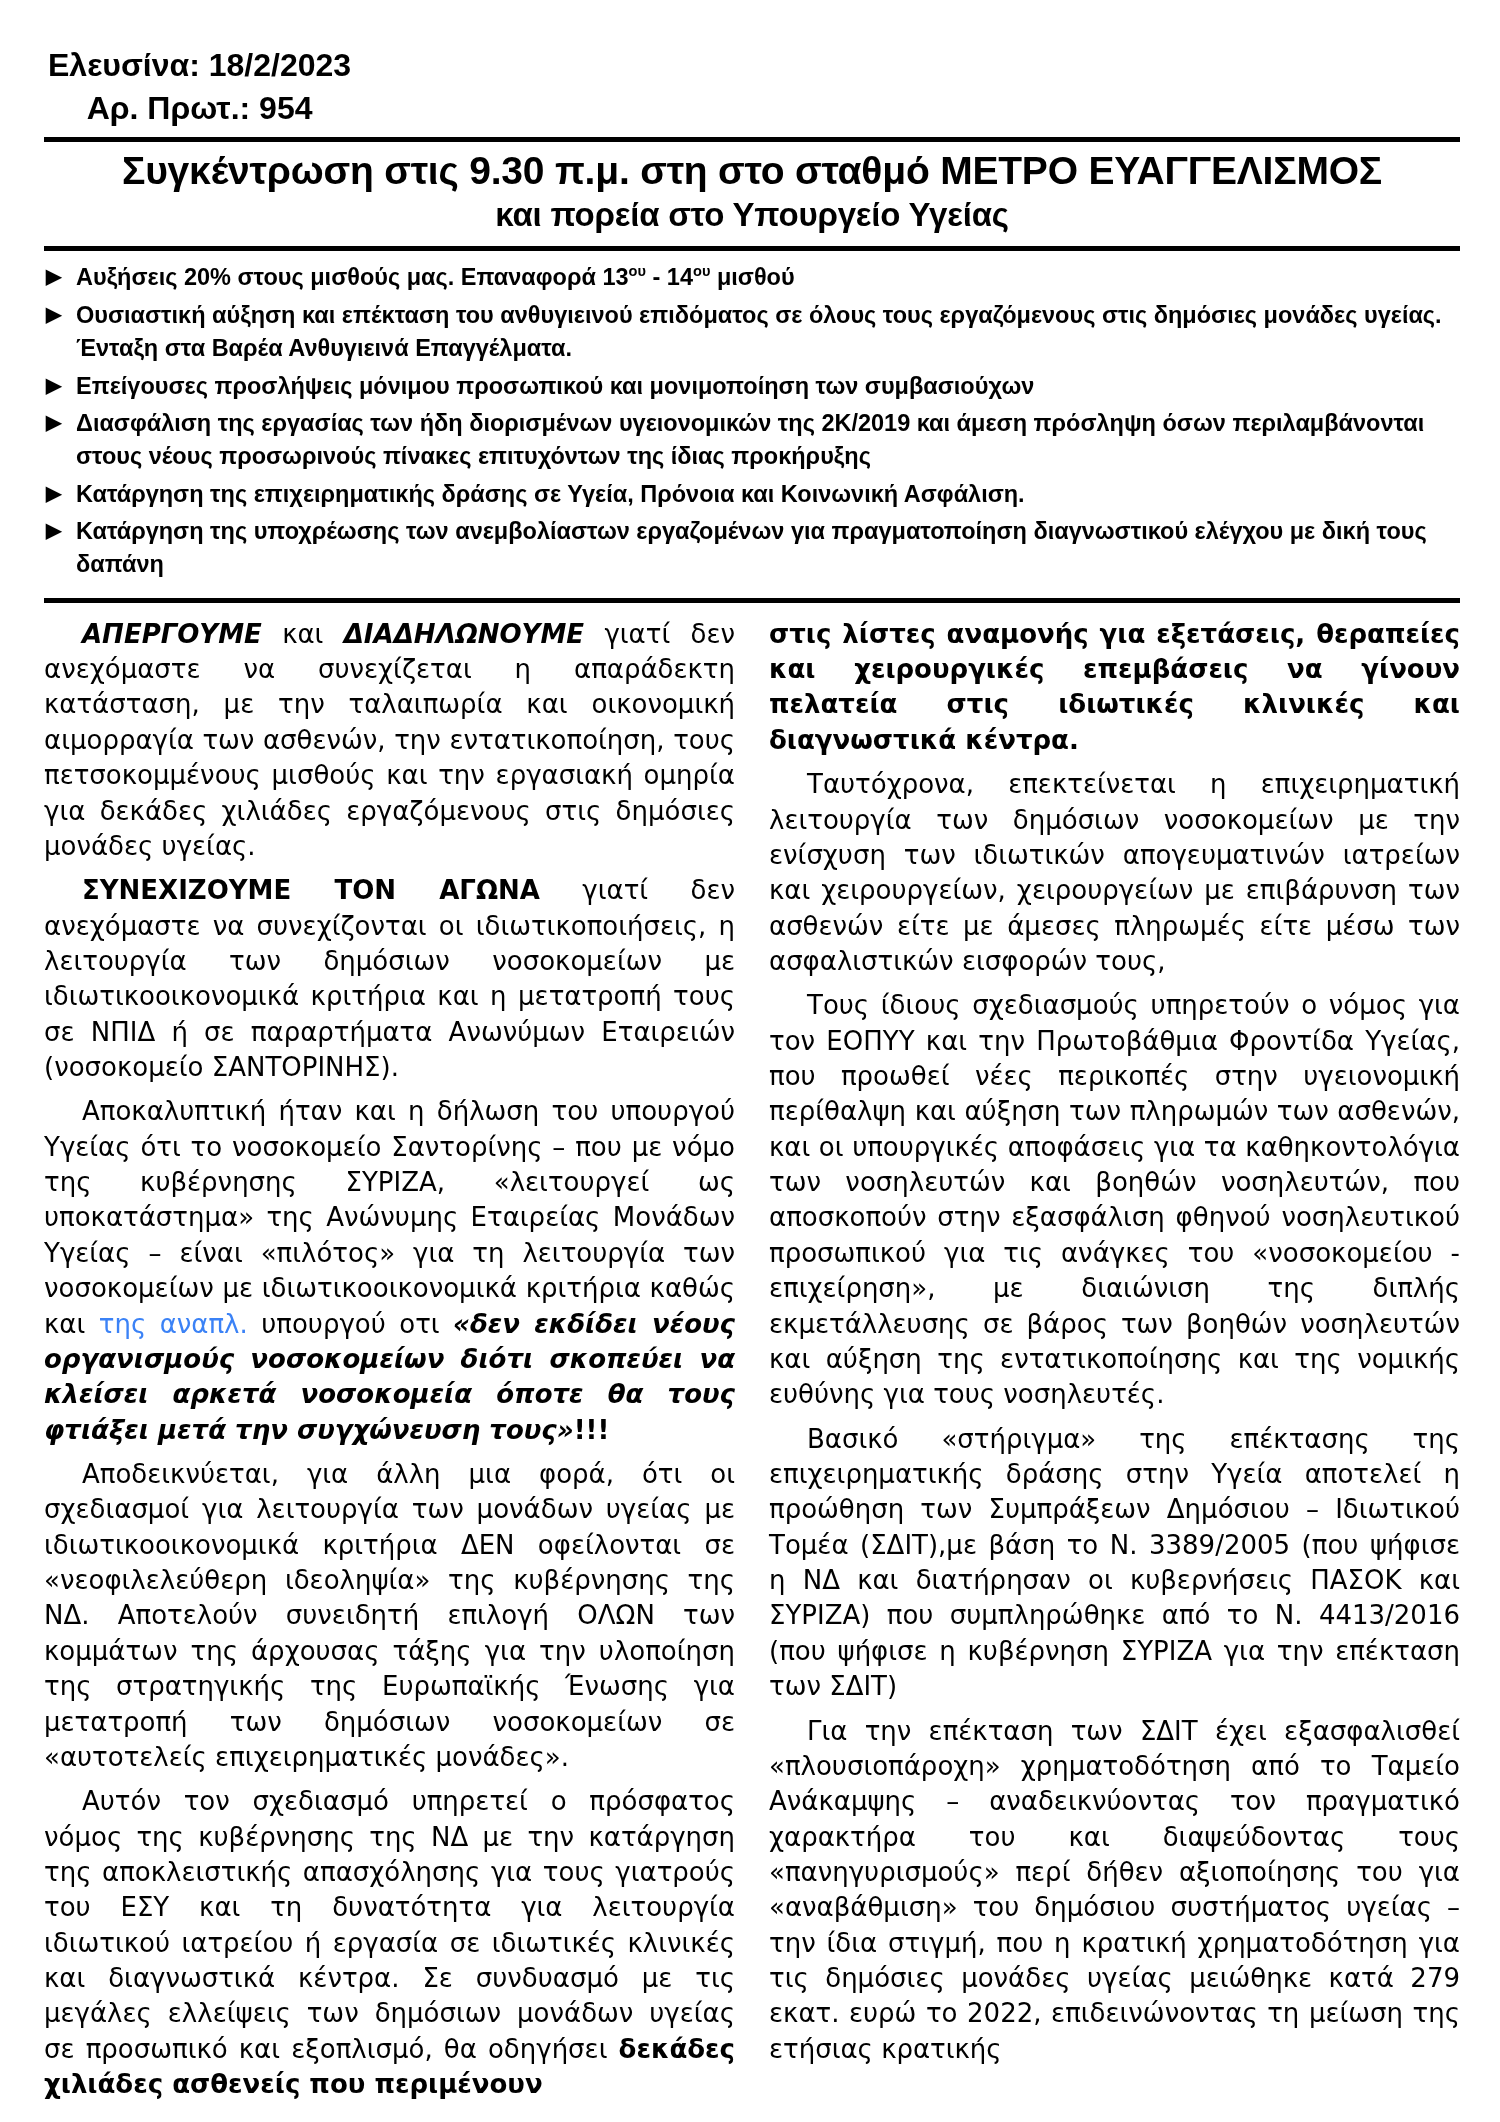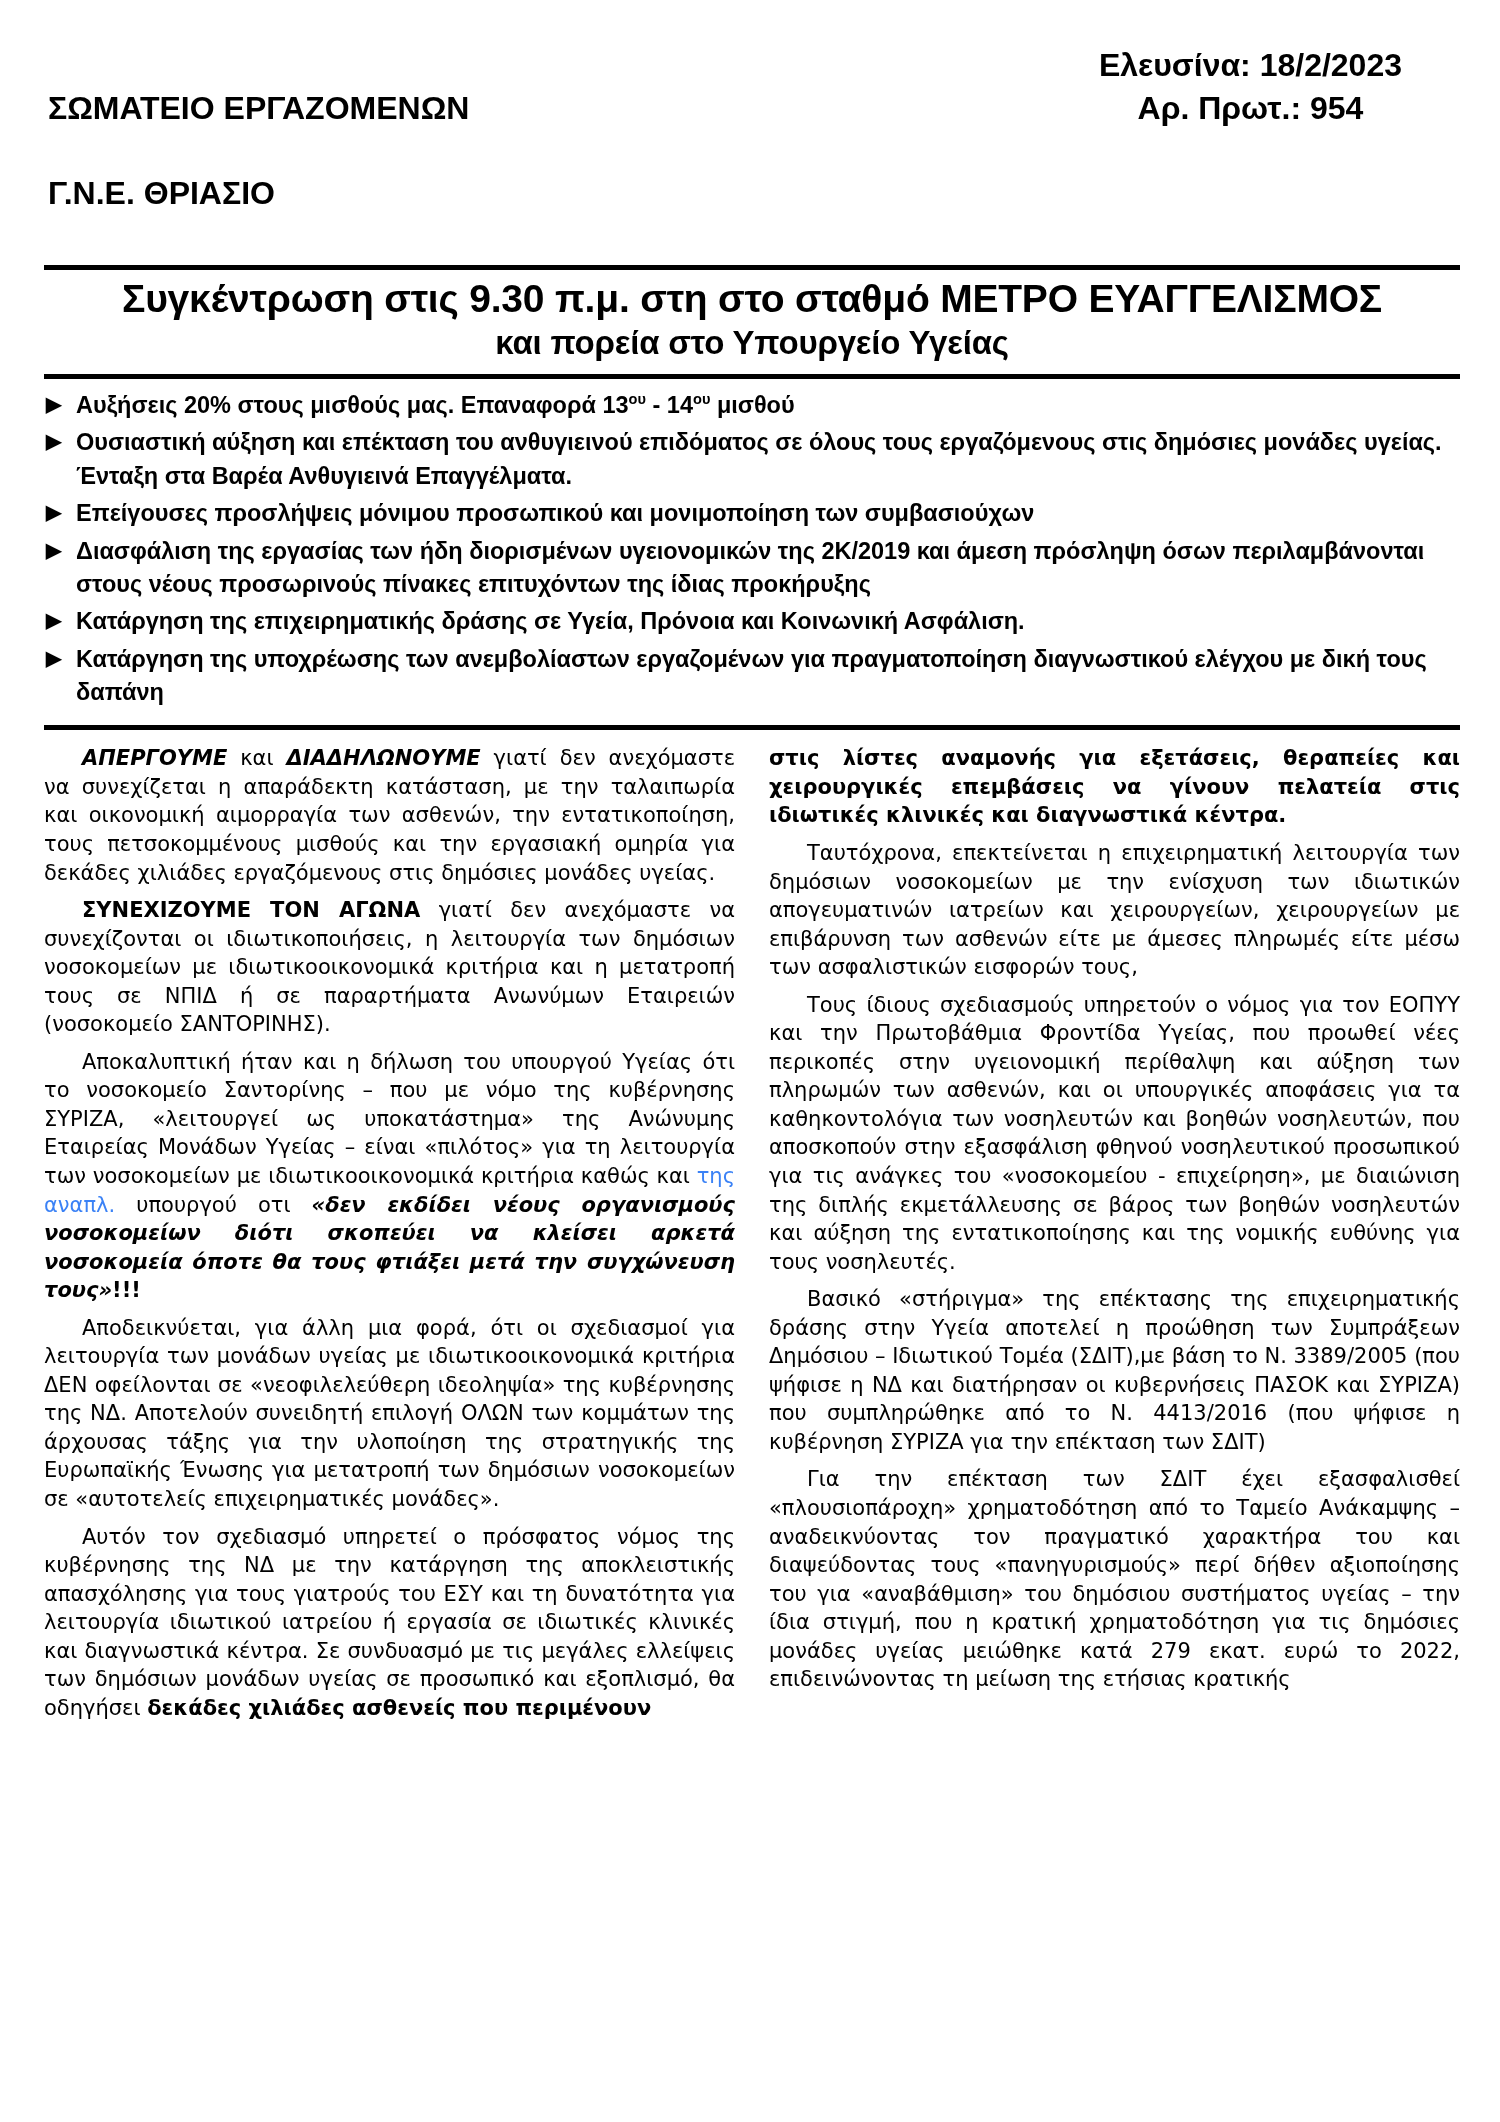--- a/index.html
+++ b/index.html
@@ -107,21 +107,21 @@
     vertical-align: super;
     text-align: center;
   }
 
   
   .columns {
     display: flex;
     gap: 34px;
     margin-top: 14px;
     font-family: "DejaVu Sans", sans-serif;
-    font-size: 21px;
+    font-size: 26px;
     line-height: 1.36;
     text-align: justify;
   }
   .col {
     flex: 1 1 0;
     width: 50%;
   }
   .col p {
     margin: 0 0 9px 0;
     text-indent: 38px;
@@ -131,24 +131,20 @@
   .b  { font-weight: bold; margin-top: 12px; }
   .bi { font-weight: bold; font-style: italic; }
   .gray { color: #3b82f6; }
 </style>
 </head>
 <body>
 
 <div class="page">
 
   <div class="masthead">
-    <div class="org-block">
-      <div>ΣΩΜΑΤΕΙΟ ΕΡΓΑΖΟΜΕΝΩΝ</div>
-      <div>Γ.Ν.Ε. ΘΡΙΑΣΙΟ</div>
-    </div>
     <div class="meta-block">
       <span class="meta-line">Ελευσίνα: 18/2/2023</span>
       <span class="meta-line">Αρ. Πρωτ.: 954</span>
     </div>
   </div>
 
   <hr class="rule">
 
   <div class="title-block">
     <div class="title-line-2">Συγκέντρωση στις 9.30 π.μ. στη στο σταθμό ΜΕΤΡΟ ΕΥΑΓΓΕΛΙΣΜΟΣ</div>

